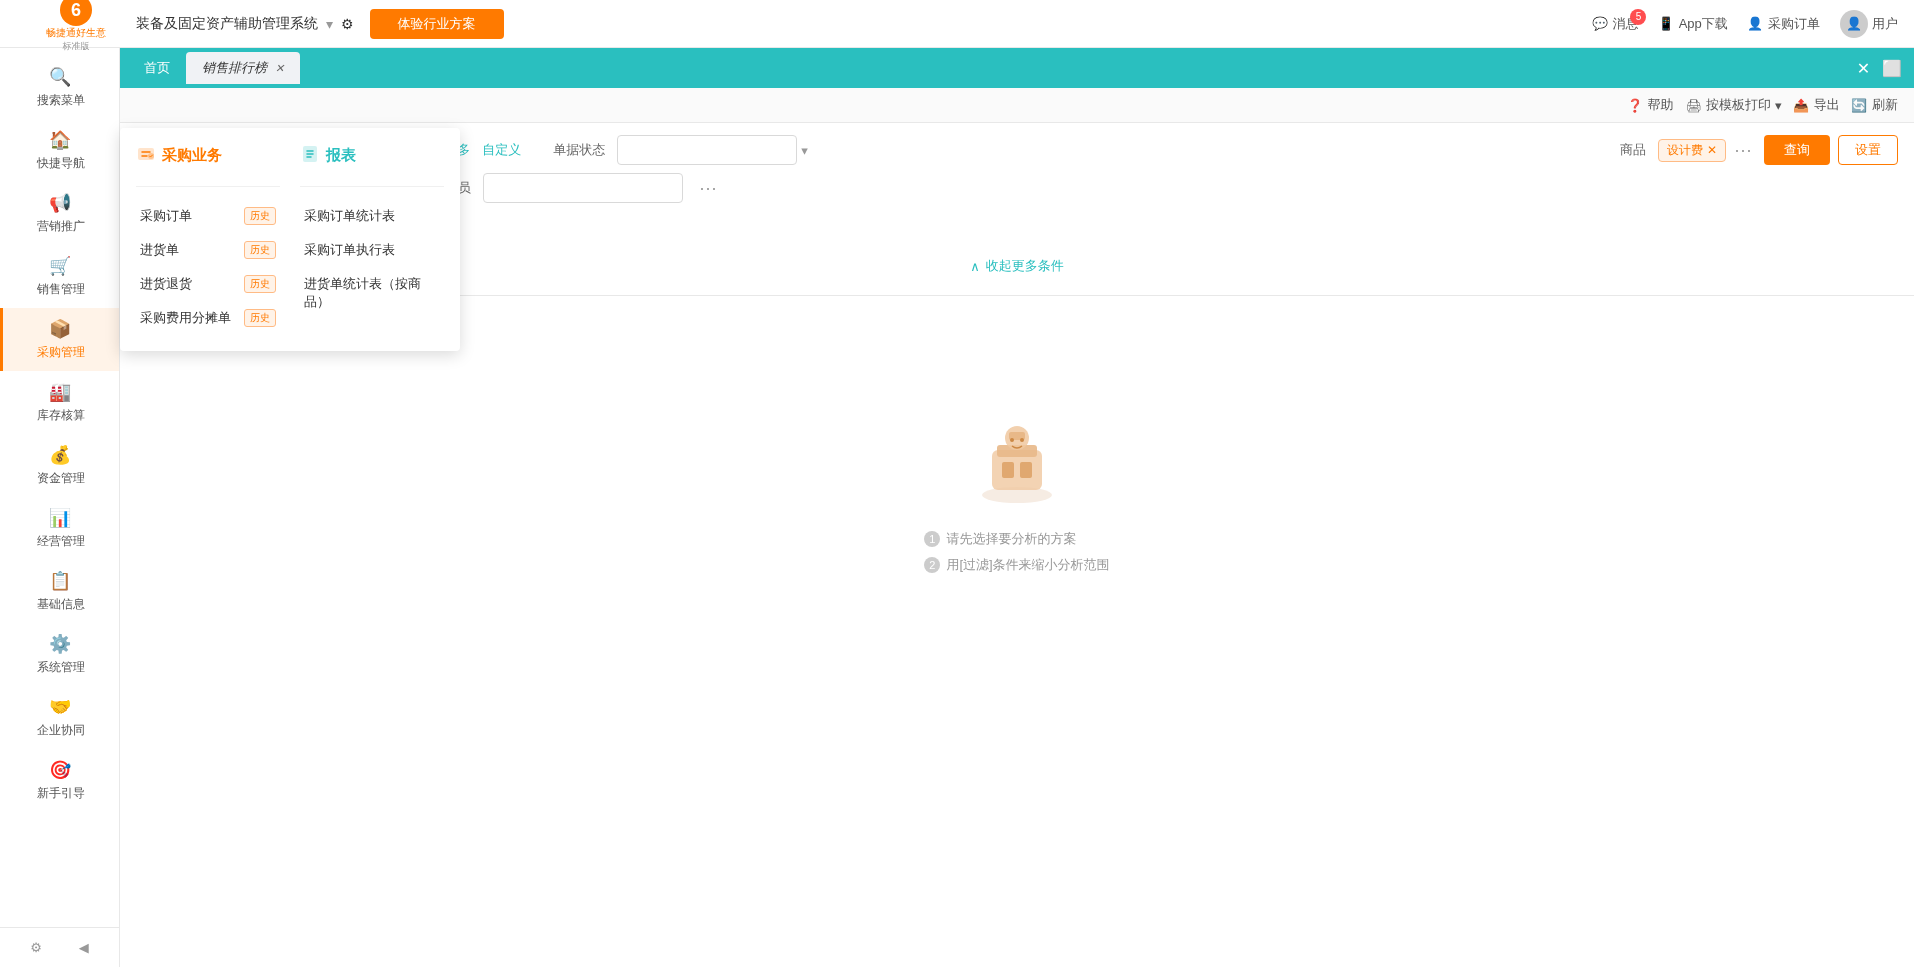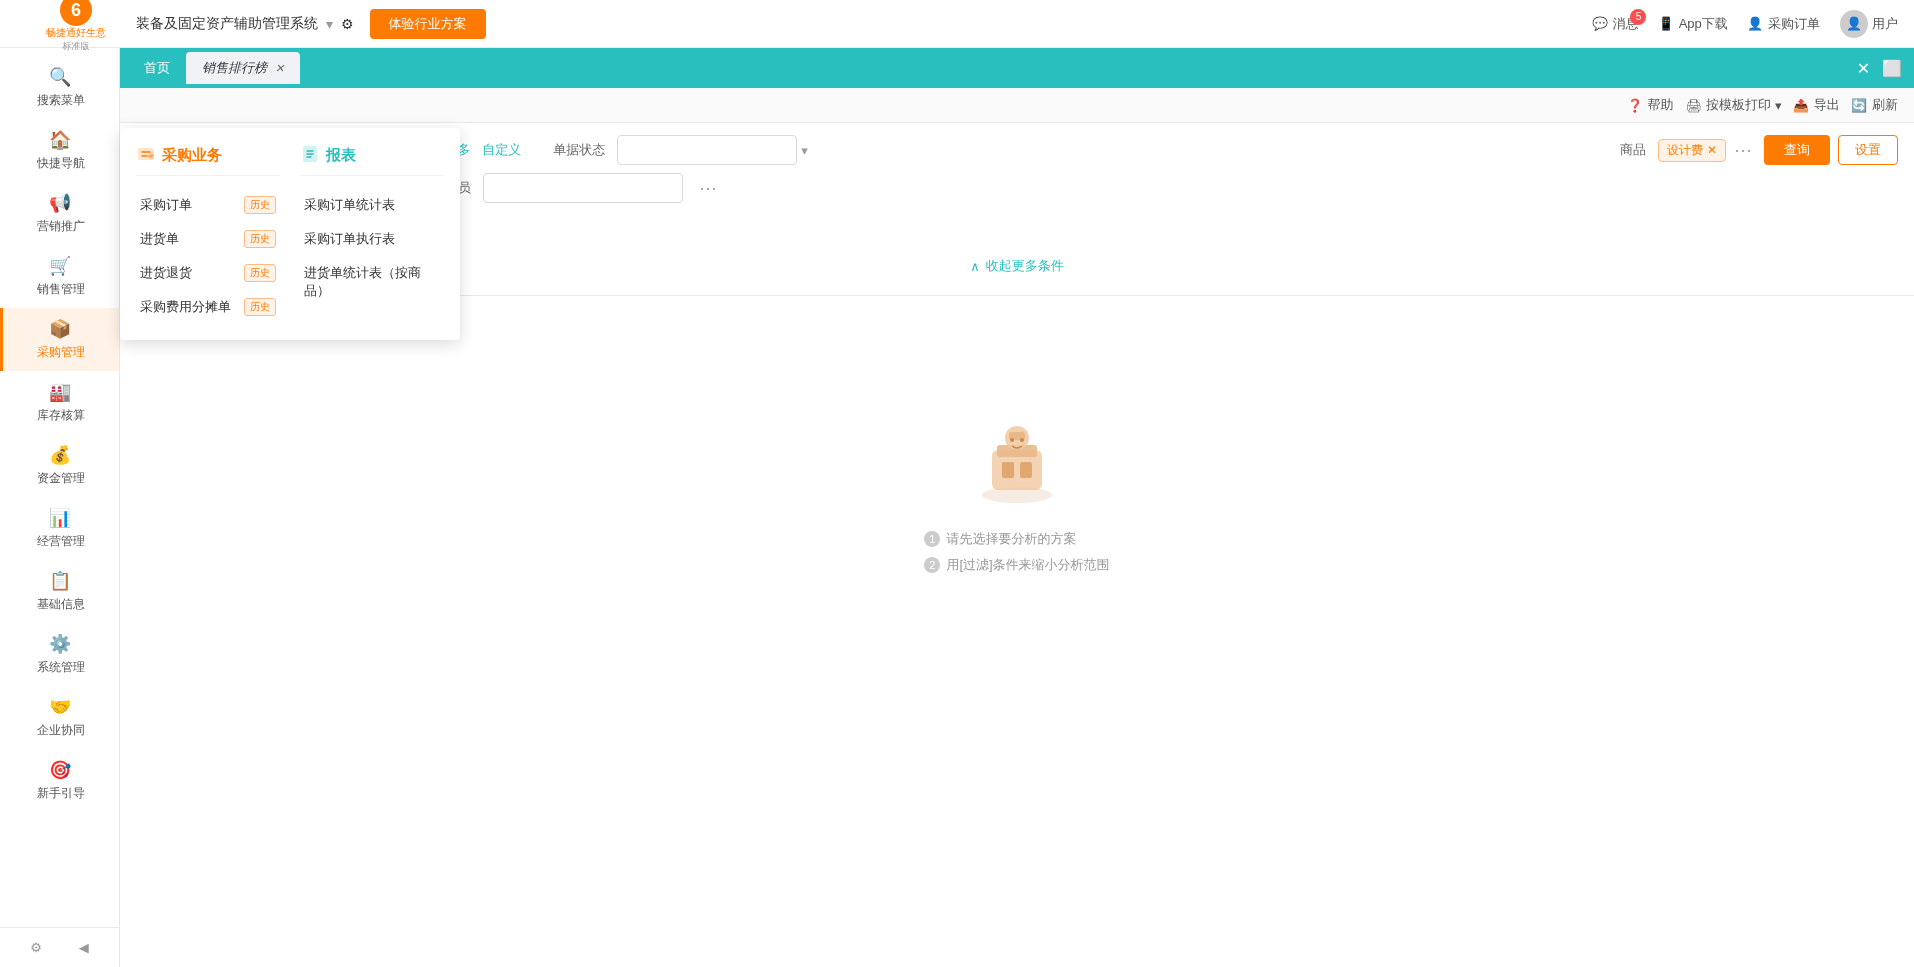--- a/index.html
+++ b/index.html
@@ -39,21 +39,21 @@
       align-items: center;
       gap: 8px;
     }
     .system-title span { font-size: 14px; color: #333; }
     .system-title .dropdown-icon { color: #999; cursor: pointer; }
     .settings-icon { color: #666; cursor: pointer; font-size: 16px; margin-right: 8px; }
     .industry-btn {
       background: #ff7a00;
       color: white;
       border: none;
-      padding: 6px 19px;
+      padding: 6px 28px;
       border-radius: 4px;
       cursor: pointer;
       font-size: 13px;
     }
     .header-right {
       display: flex;
       align-items: center;
       gap: 20px;
       margin-left: auto;
     }
@@ -319,21 +319,21 @@
       flex: 1;
     }
     .dropdown-col-header {
       display: flex;
       align-items: center;
       gap: 6px;
       font-size: 15px;
       font-weight: bold;
       color: #ff7a00;
       margin-bottom: 12px;
-      padding-bottom: 8px;
+      padding-bottom: 19px;
       border-bottom: 1px solid #f0f0f0;
     }
     .dropdown-col-header.report {
       color: #2abfbf;
     }
     .dropdown-item {
       display: flex;
       align-items: center;
       justify-content: space-between;
       padding: 8px 4px;

